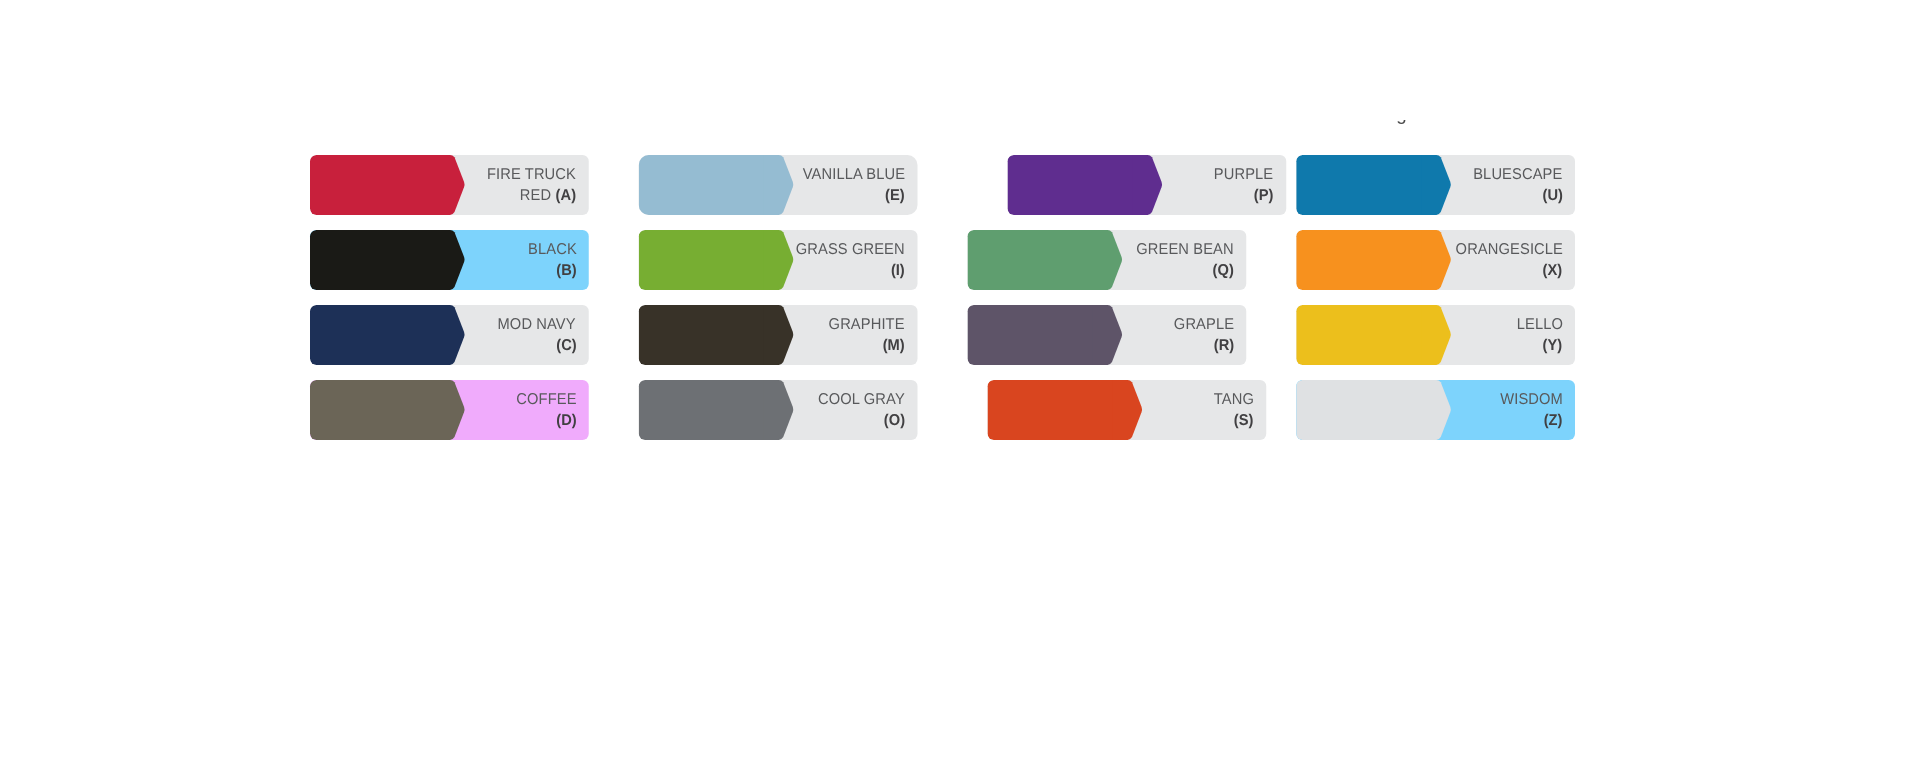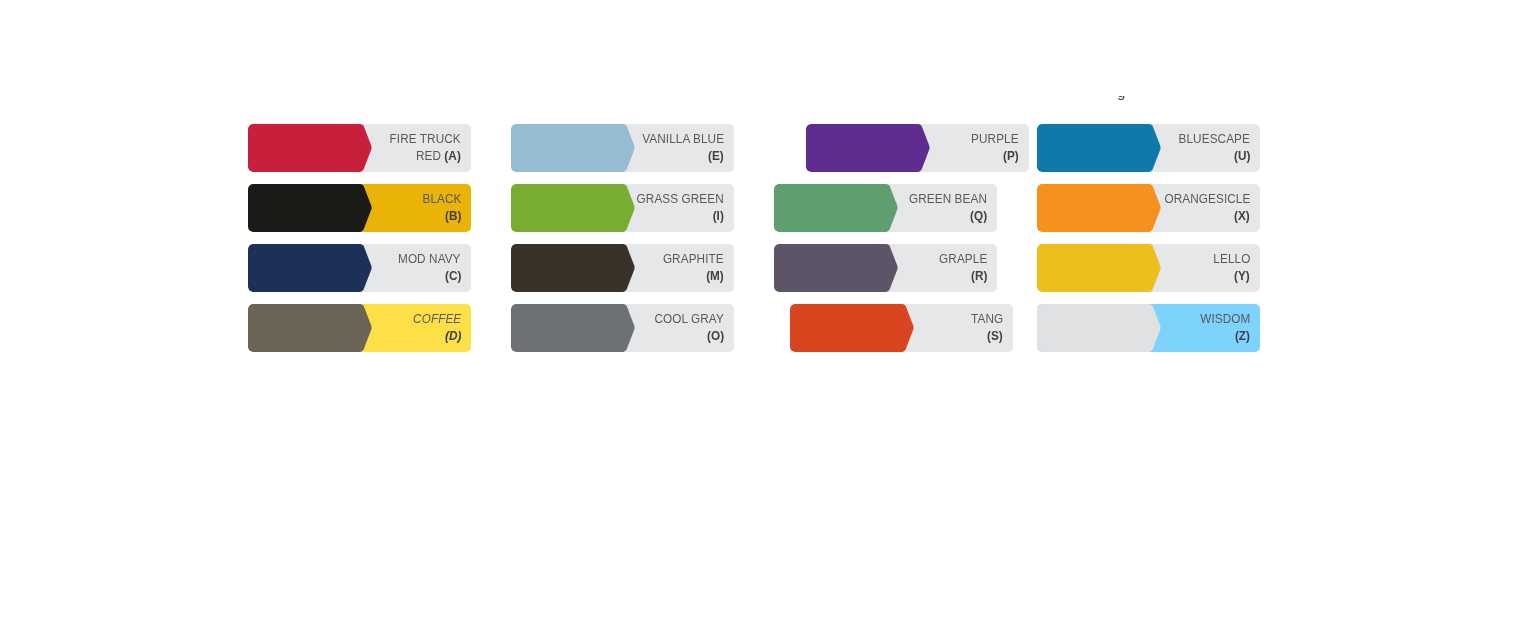--- a/index.html
+++ b/index.html
@@ -123,21 +123,21 @@
       <div class="swatch-point">
         <svg viewBox="0 0 24 48" preserveAspectRatio="none">
           <path d="M0,0 L12,0 Q14,0 15.6,1.8 L23.2,21.4 Q24,23.6 23.2,25.8 L15.6,45.6 Q14,48 12,48 L0,48 Z" fill="#c8203c"></path>
         </svg>
       </div>
       <div class="swatch-label">
         <div class="swatch-name">FIRE TRUCK</div>
         <div class="swatch-name two-part"><span>RED</span> <span class="swatch-code">(A)</span></div>
       </div>
     </div>
-    <div class="swatch-row" style="background: rgb(230, 231, 232);">
+    <div class="swatch-row" style="background: rgb(230, 231, 232); border-radius: 8px;">
       <div class="swatch-color" style="background: rgb(149, 188, 210);"></div>
       <div class="swatch-point">
         <svg viewBox="0 0 24 48" preserveAspectRatio="none">
           <path d="M0,0 L12,0 Q14,0 15.6,1.8 L23.2,21.4 Q24,23.6 23.2,25.8 L15.6,45.6 Q14,48 12,48 L0,48 Z" fill="#95bcd2"></path>
         </svg>
       </div>
       <div class="swatch-label">
         <div class="swatch-name">VANILLA BLUE</div>
         <div class="swatch-code">(E)</div>
       </div>
@@ -159,21 +159,21 @@
       <div class="swatch-point">
         <svg viewBox="0 0 24 48" preserveAspectRatio="none">
           <path d="M0,0 L12,0 Q14,0 15.6,1.8 L23.2,21.4 Q24,23.6 23.2,25.8 L15.6,45.6 Q14,48 12,48 L0,48 Z" fill="#0f79ac"></path>
         </svg>
       </div>
       <div class="swatch-label">
         <div class="swatch-name">BLUESCAPE</div>
         <div class="swatch-code">(U)</div>
       </div>
     </div>
-    <div class="swatch-row" style="background: #eab308;">
+    <div class="swatch-row" style="background: #7dd3fc;">
       <div class="swatch-color" style="background: rgb(26, 26, 22);"></div>
       <div class="swatch-point">
         <svg viewBox="0 0 24 48" preserveAspectRatio="none">
           <path d="M0,0 L12,0 Q14,0 15.6,1.8 L23.2,21.4 Q24,23.6 23.2,25.8 L15.6,45.6 Q14,48 12,48 L0,48 Z" fill="#1a1a16"></path>
         </svg>
       </div>
       <div class="swatch-label">
         <div class="swatch-name">BLACK</div>
         <div class="swatch-code">(B)</div>
       </div>
@@ -255,21 +255,21 @@
       <div class="swatch-point">
         <svg viewBox="0 0 24 48" preserveAspectRatio="none">
           <path d="M0,0 L12,0 Q14,0 15.6,1.8 L23.2,21.4 Q24,23.6 23.2,25.8 L15.6,45.6 Q14,48 12,48 L0,48 Z" fill="#ecbf1c"></path>
         </svg>
       </div>
       <div class="swatch-label">
         <div class="swatch-name">LELLO</div>
         <div class="swatch-code">(Y)</div>
       </div>
     </div>
-    <div class="swatch-row" style="background: #fde047; font-style: italic;">
+    <div class="swatch-row" style="background: #f0abfc;">
       <div class="swatch-color" style="background: rgb(107, 101, 87);"></div>
       <div class="swatch-point">
         <svg viewBox="0 0 24 48" preserveAspectRatio="none">
           <path d="M0,0 L12,0 Q14,0 15.6,1.8 L23.2,21.4 Q24,23.6 23.2,25.8 L15.6,45.6 Q14,48 12,48 L0,48 Z" fill="#6b6557"></path>
         </svg>
       </div>
       <div class="swatch-label">
         <div class="swatch-name">COFFEE</div>
         <div class="swatch-code">(D)</div>
       </div>

